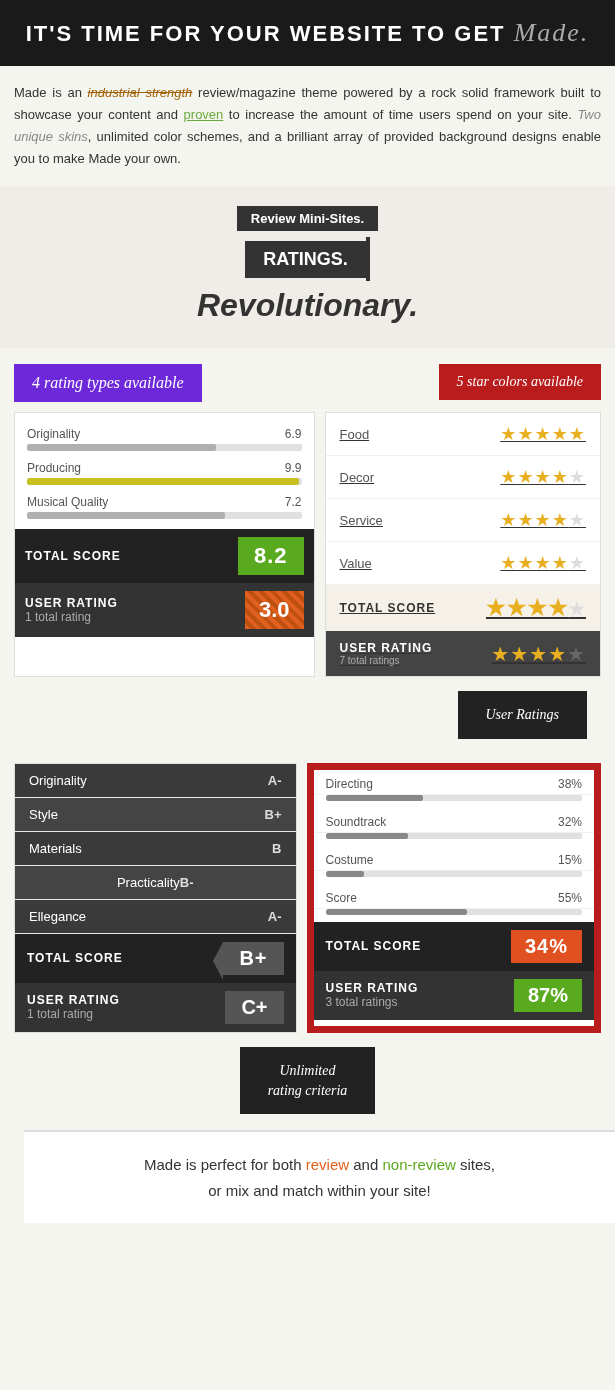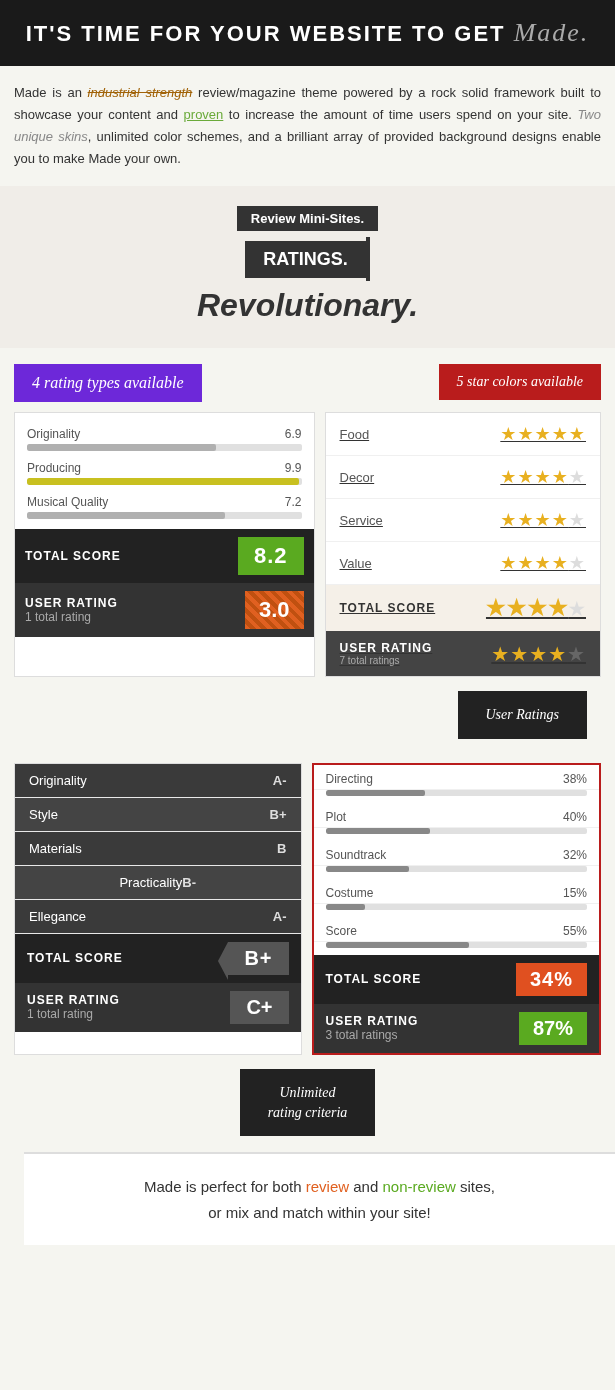--- a/index.html
+++ b/index.html
@@ -338,21 +338,21 @@
       color: #fff;
       font-size: 20px;
       font-weight: bold;
       padding: 5px 16px;
     }
 
     
     .panel-percent {
       flex: 1;
       background: #fff;
-      border: 2px solid #b91c1c;
+      border: 7px solid #b91c1c;
       padding: 0;
     }
     .percent-row {
       display: flex;
       justify-content: space-between;
       align-items: center;
       padding: 7px 12px 3px;
       font-size: 12px;
       color: #555;
       border-bottom: 1px solid #f0f0f0;
@@ -592,29 +592,20 @@
       <div class="percent-row">
         <span>Directing</span>
         <span>38%</span>
       </div>
       <div class="percent-bar-track">
           <div class="percent-bar-fill" style="width:38%"></div>
         </div>
     </div>
     <div>
       <div class="percent-row">
-        <span>Plot</span>
-        <span>40%</span>
-      </div>
-      <div class="percent-bar-track">
-          <div class="percent-bar-fill" style="width:40%"></div>
-        </div>
-    </div>
-    <div>
-      <div class="percent-row">
         <span>Soundtrack</span>
         <span>32%</span>
       </div>
       <div class="percent-bar-track">
           <div class="percent-bar-fill" style="width:32%"></div>
         </div>
     </div>
     <div>
       <div class="percent-row">
         <span>Costume</span>

